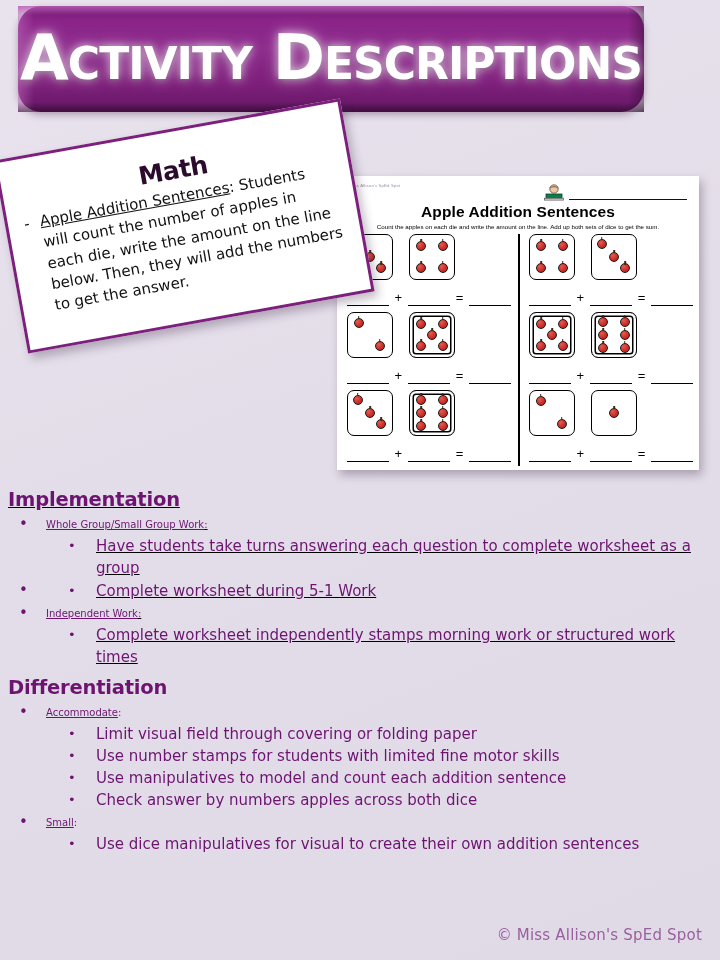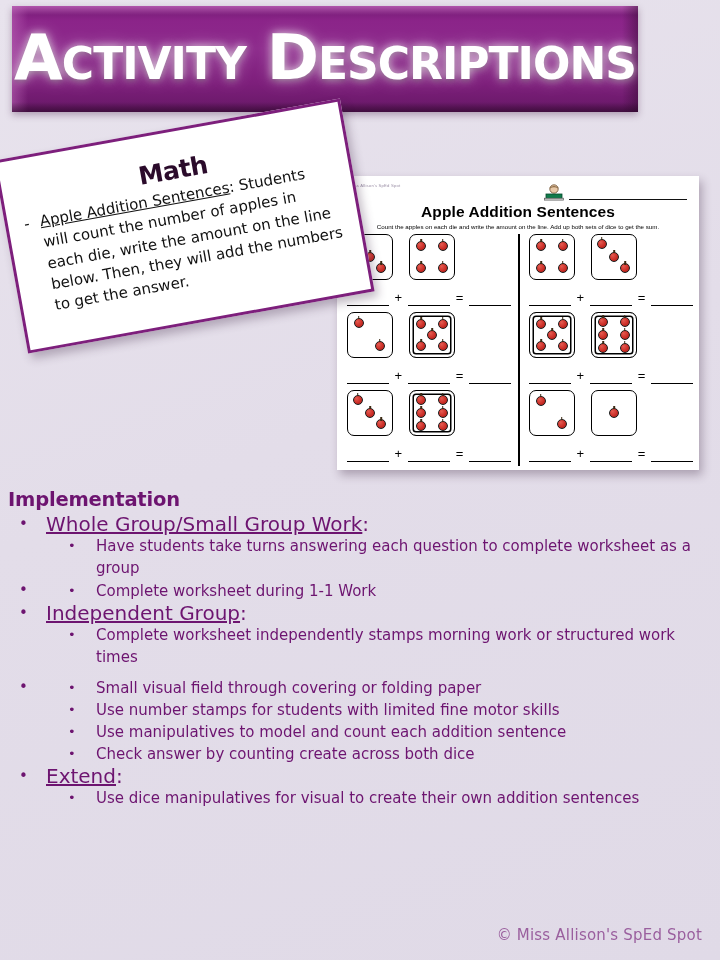--- a/index.html
+++ b/index.html
@@ -21,29 +21,30 @@
     inset: 0;
     width: 720px;
     height: 960px;
     background: linear-gradient(160deg, #e8e3ed 0%, #e3dde9 45%, #e0dae7 100%);
     overflow: hidden;
   }
 
   
   #banner {
     position: absolute;
-    left: 12px;
+    left: 18px;
     top: 6px;
     width: 626px;
     height: 106px;
     background: linear-gradient(180deg,
                 #7d1f7c 0%, #7d1f7c 6%,
                 #8b2489 14%, #8d2a8c 40%,
                 #7e1f7c 72%, #6d1a6c 92%, #5d1459 100%);
     box-shadow: 0 3px 7px rgba(70, 30, 70, .35);
+    border-radius: 23px;
   }
   #banner::before {
     
     content: "";
     position: absolute;
     left: 0; top: 0; right: 0;
     height: 9px;
     background: linear-gradient(180deg, rgba(185,95,180,.85), rgba(140,45,135,0));
   }
   #banner::after {
@@ -240,39 +241,39 @@
     margin-bottom: 3px;
   }
   ul.lvl1 { list-style: none; margin: 0; padding: 0; }
   ul.lvl1 > li { position: relative; padding-left: 38px; margin-top: 1px; }
   ul.lvl1 > li > .b1 {
     position: absolute; left: 11px; top: 0;
     color: #6d1470; font-size: 15px; line-height: 21px;
   }
   .l1-text {
     font-family: "DejaVu Sans", sans-serif;
-    font-size: 20px;
+    font-size: 10px;
     line-height: 21px;
     color: #6d1470;
   }
   .l1-text .u { text-decoration: underline; }
   ul.lvl2 { list-style: none; margin: 0 0 0 0; padding: 0; }
   ul.lvl2 > li { position: relative; padding-left: 50px; }
   ul.lvl2 > li > .b2 {
     position: absolute; left: 22px; top: 0;
     color: #6d1470; font-size: 13px; line-height: 22px;
   }
   .l2-text {
     font-family: "DejaVu Sans", sans-serif;
     font-size: 15px;
     line-height: 22px;
     color: #6d1470;
   }
 
-  #sec-implementation { top: 488px; }
+  #sec-implementation { top: 488px; text-decoration: underline; }
   #sec-differentiation { top: 676px; }
 
   
   #footer {
     position: absolute;
     right: 18px;
     bottom: 16px;
     font-family: "DejaVu Sans", sans-serif;
     font-size: 15px;
     color: #9a5f9e;
@@ -466,63 +467,65 @@
               <span class="b2">•</span>
               <div class="l2-text">Have students take turns answering each question to complete worksheet as a group</div>
             </li>
           </ul>
         </li>
         <li>
           <span class="b1">•</span>
           <ul class="lvl2">
             <li>
               <span class="b2">•</span>
-              <div class="l2-text">Complete worksheet during 1-1 Work</div>
+              <div class="l2-text">Complete worksheet during 5-1 Work</div>
             </li>
           </ul>
         </li>
         <li>
           <span class="b1">•</span>
-          <div class="l1-text"><span class="u">Independent Group</span>:</div>
+          <div class="l1-text"><span class="u">Independent Work</span>:</div>
           <ul class="lvl2">
             <li>
               <span class="b2">•</span>
               <div class="l2-text">Complete worksheet independently stamps morning work or structured work times</div>
             </li>
           </ul>
         </li>
       </ul>
   </div>
 
   <div class="section" id="sec-differentiation">
+    <div class="sec-heading">Differentiation</div>
     <ul class="lvl1" id="diff-list">
         <li>
           <span class="b1">•</span>
+          <div class="l1-text"><span class="u">Accommodate</span>:</div>
           <ul class="lvl2">
             <li>
               <span class="b2">•</span>
-              <div class="l2-text">Small visual field through covering or folding paper</div>
+              <div class="l2-text">Limit visual field through covering or folding paper</div>
             </li>
             <li>
               <span class="b2">•</span>
               <div class="l2-text">Use number stamps for students with limited fine motor skills</div>
             </li>
             <li>
               <span class="b2">•</span>
               <div class="l2-text">Use manipulatives to model and count each addition sentence</div>
             </li>
             <li>
               <span class="b2">•</span>
-              <div class="l2-text">Check answer by counting create across both dice</div>
+              <div class="l2-text">Check answer by numbers apples across both dice</div>
             </li>
           </ul>
         </li>
         <li>
           <span class="b1">•</span>
-          <div class="l1-text"><span class="u">Extend</span>:</div>
+          <div class="l1-text"><span class="u">Small</span>:</div>
           <ul class="lvl2">
             <li>
               <span class="b2">•</span>
               <div class="l2-text">Use dice manipulatives for visual to create their own addition sentences</div>
             </li>
           </ul>
         </li>
       </ul>
   </div>
 

